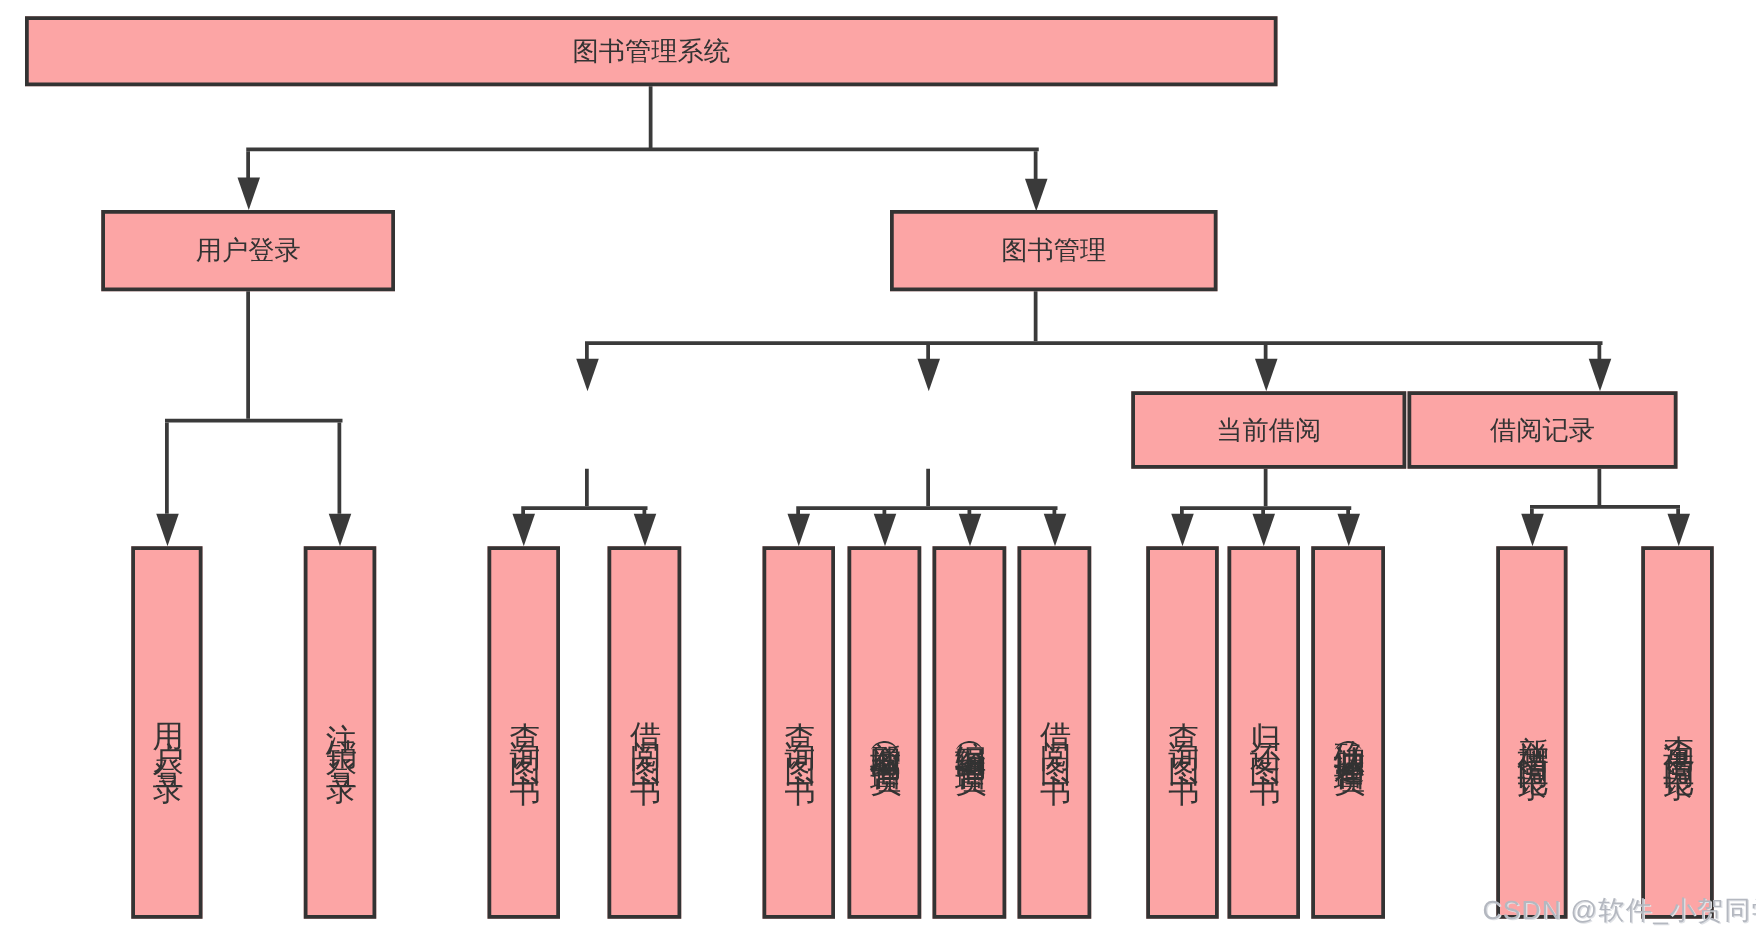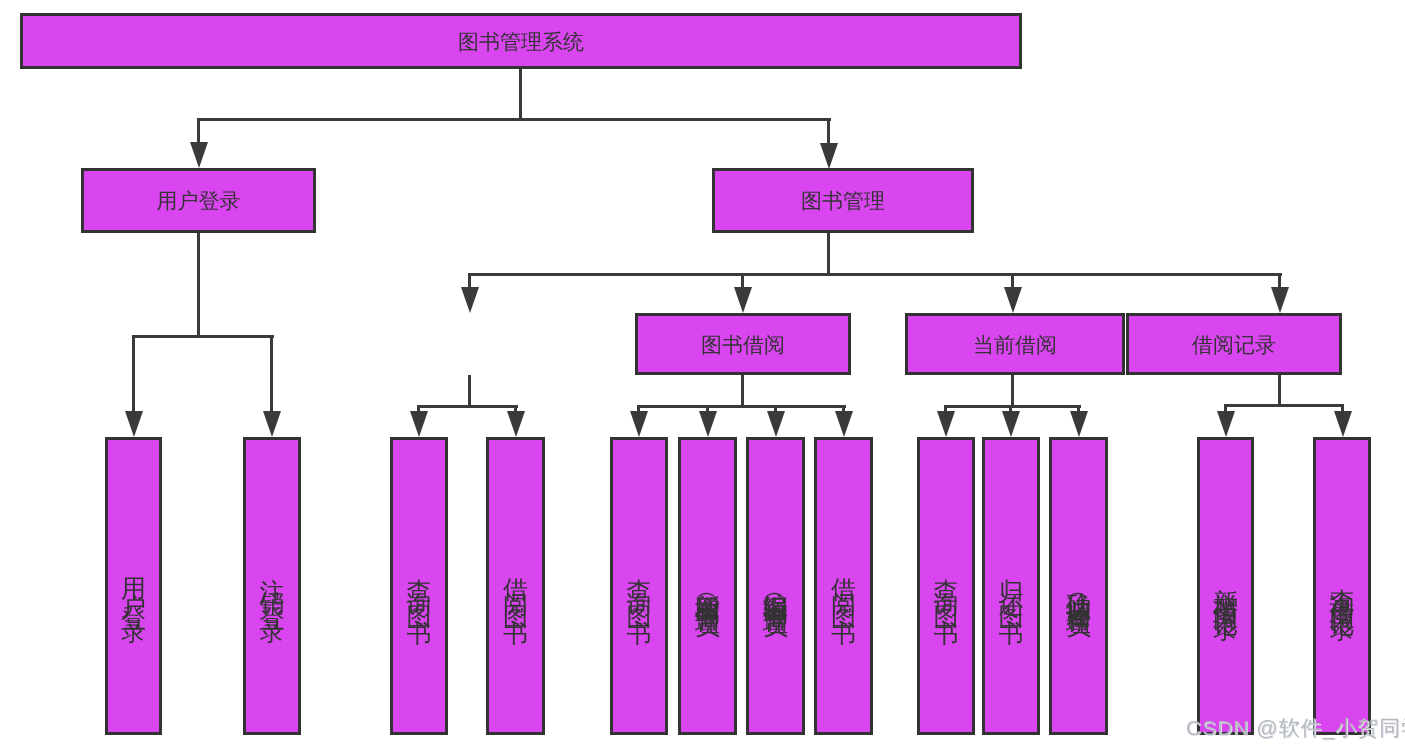--- a/index.html
+++ b/index.html
@@ -18,21 +18,21 @@
   }
   .canvas {
     position: relative;
     width: 1405px;
     height: 747px;
     background: var(--background, #fff);
     overflow: hidden;
   }
   .box {
     position: absolute;
-    background: #d946ef;
+    background: #fca5a5;
     border: 3px solid var(--box-border, #333);
     color: var(--text, #333);
     display: flex;
     align-items: center;
     justify-content: center;
     font-size: 21px;
     line-height: 1;
     white-space: nowrap;
   }
   .vbox {
@@ -95,21 +95,20 @@
   <div class="line" style="left:468px;top:273px;width:814px;height:3px"></div>
   <div class="line" style="left:468px;top:276px;width:3px;height:12px"></div>
   <div class="arrow" style="left:461px;top:287px"></div>
   <div class="line" style="left:741px;top:276px;width:3px;height:12px"></div>
   <div class="arrow" style="left:734px;top:287px"></div>
   <div class="line" style="left:1011px;top:276px;width:3px;height:12px"></div>
   <div class="arrow" style="left:1004px;top:287px"></div>
   <div class="line" style="left:1278px;top:276px;width:3px;height:12px"></div>
   <div class="arrow" style="left:1271px;top:287px"></div>
 
-  <div class="box" style="left:635px;top:313px;width:216px;height:62px">图书借阅</div>
   <div class="box" style="left:905px;top:313px;width:220px;height:62px">当前借阅</div>
   <div class="box" style="left:1126px;top:313px;width:216px;height:62px">借阅记录</div>
 
   <div class="line" style="left:468px;top:375px;width:3px;height:30px"></div>
   <div class="line" style="left:417px;top:405px;width:101px;height:3px"></div>
   <div class="line" style="left:417px;top:408px;width:3px;height:6px"></div>
   <div class="arrow" style="left:410px;top:411px"></div>
   <div class="line" style="left:514px;top:408px;width:3px;height:6px"></div>
   <div class="arrow" style="left:507px;top:411px"></div>
 

